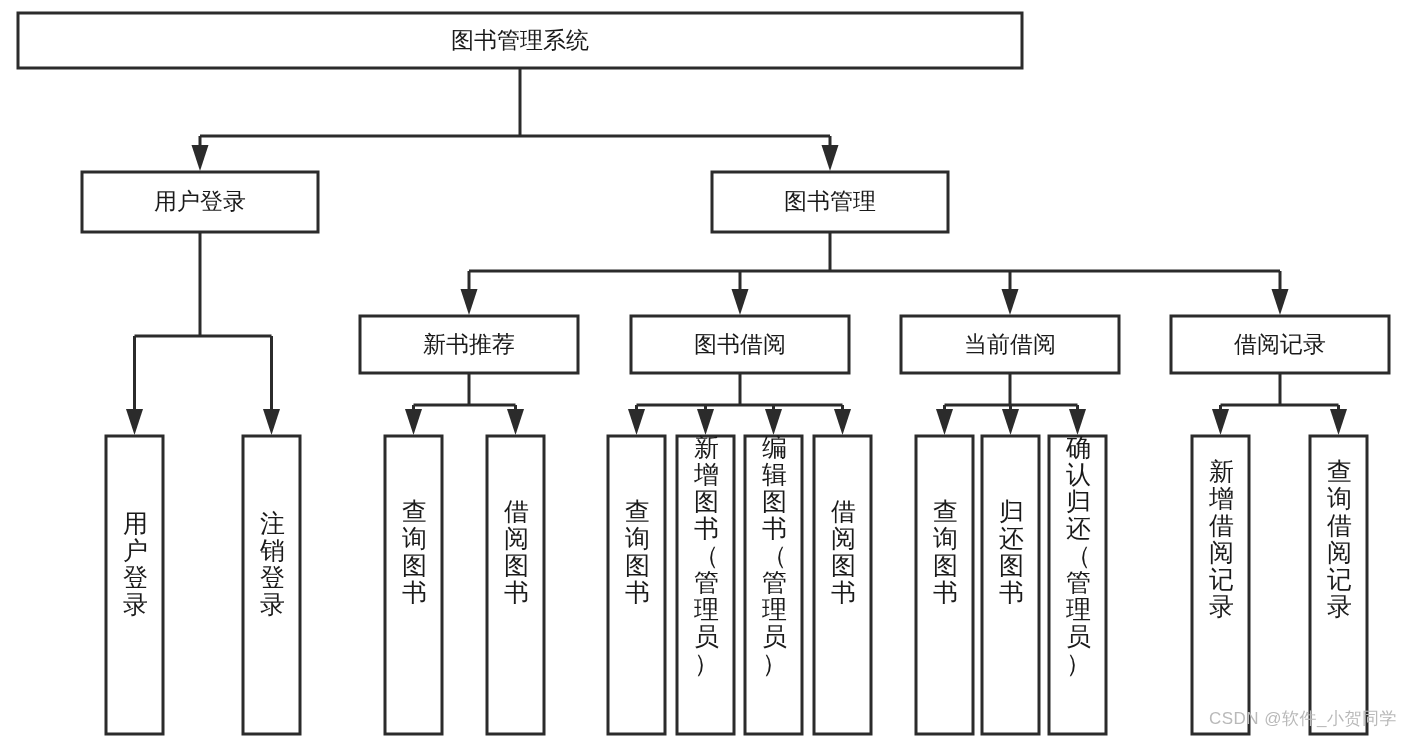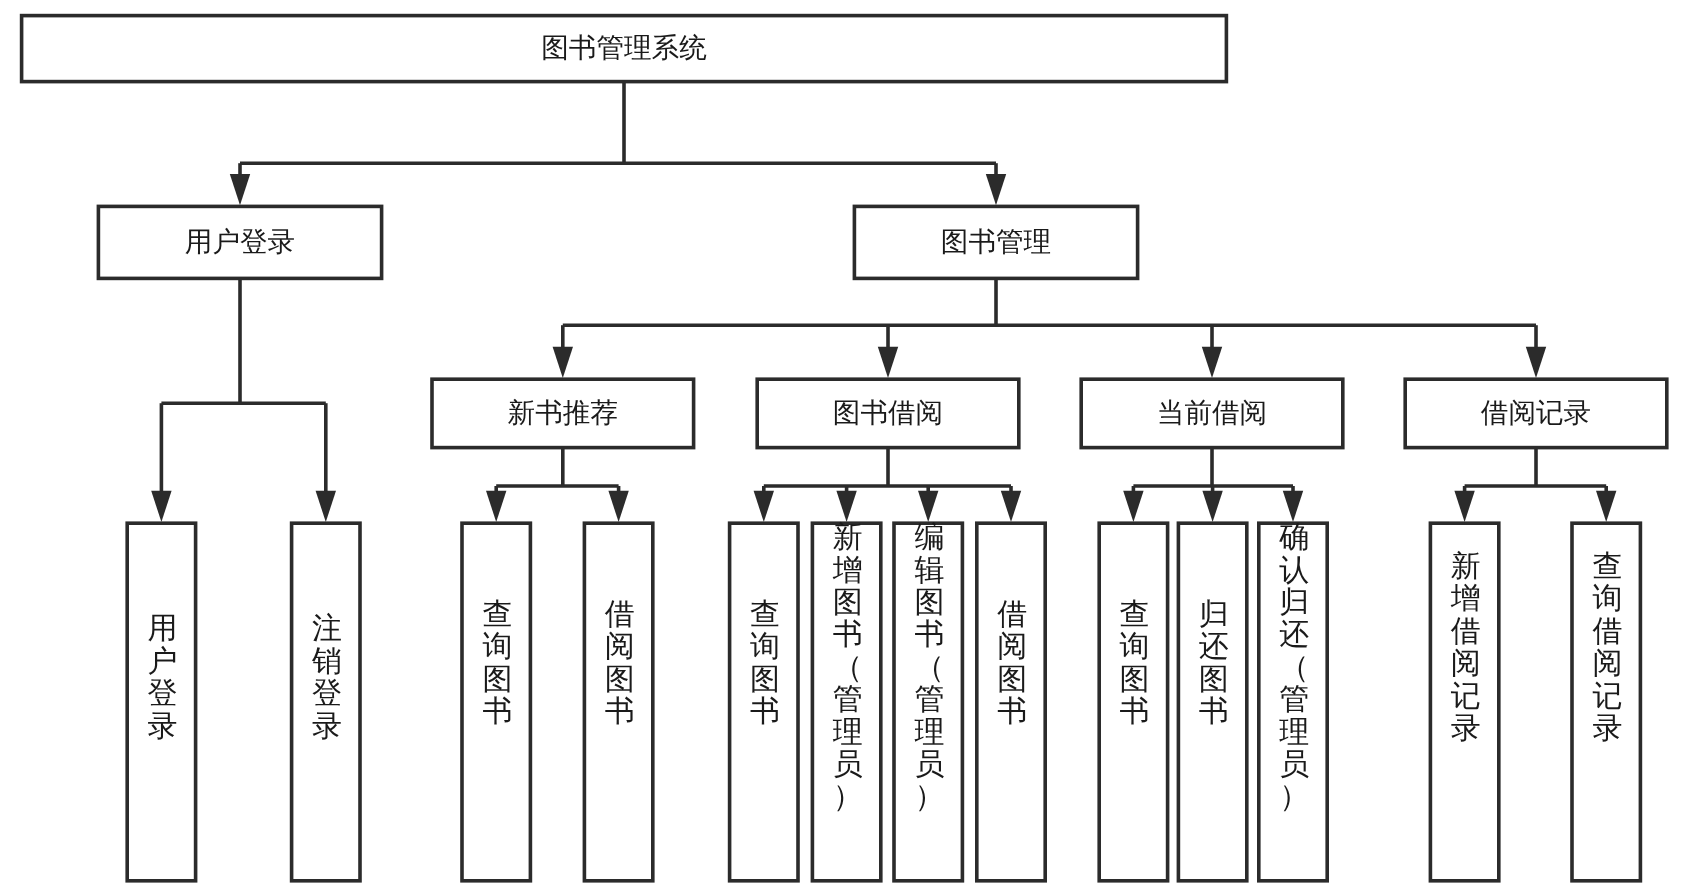--- a/index.html
+++ b/index.html
@@ -203,13 +203,14 @@
         <g>
           <rect class="node-rect" x="1192" y="436" width="57" height="298"></rect>
           <text class="vert-label" x="1221.5" y="480"><tspan x="1221.5" y="480">新</tspan><tspan x="1221.5" y="507">增</tspan><tspan x="1221.5" y="534">借</tspan><tspan x="1221.5" y="561">阅</tspan><tspan x="1221.5" y="588">记</tspan><tspan x="1221.5" y="615">录</tspan></text>
         </g>
         <g>
           <rect class="node-rect" x="1310" y="436" width="57" height="298"></rect>
           <text class="vert-label" x="1339.5" y="480"><tspan x="1339.5" y="480">查</tspan><tspan x="1339.5" y="507">询</tspan><tspan x="1339.5" y="534">借</tspan><tspan x="1339.5" y="561">阅</tspan><tspan x="1339.5" y="588">记</tspan><tspan x="1339.5" y="615">录</tspan></text>
         </g>
       </g>
     </svg>
+  <div class="watermark">CSDN @软件_小贺同学</div>
 </div>
 
 </body></html>

